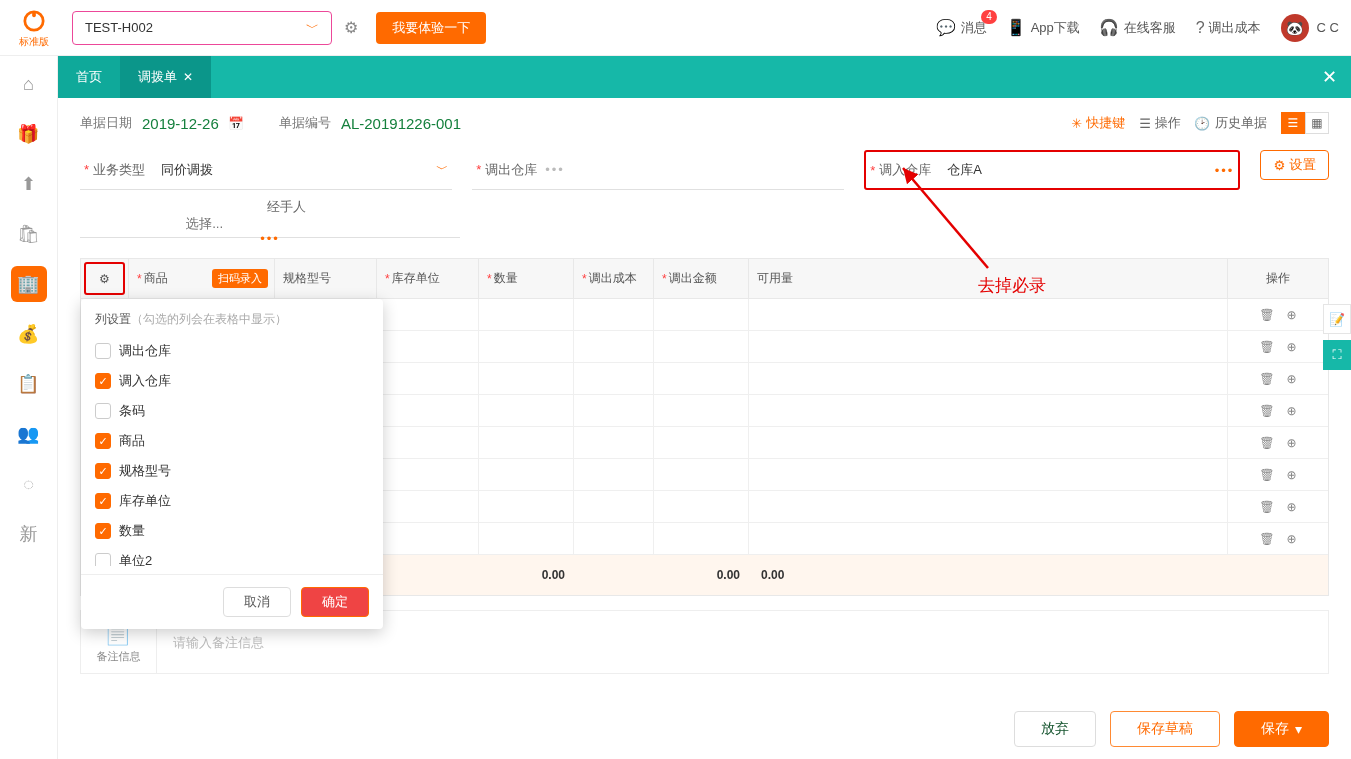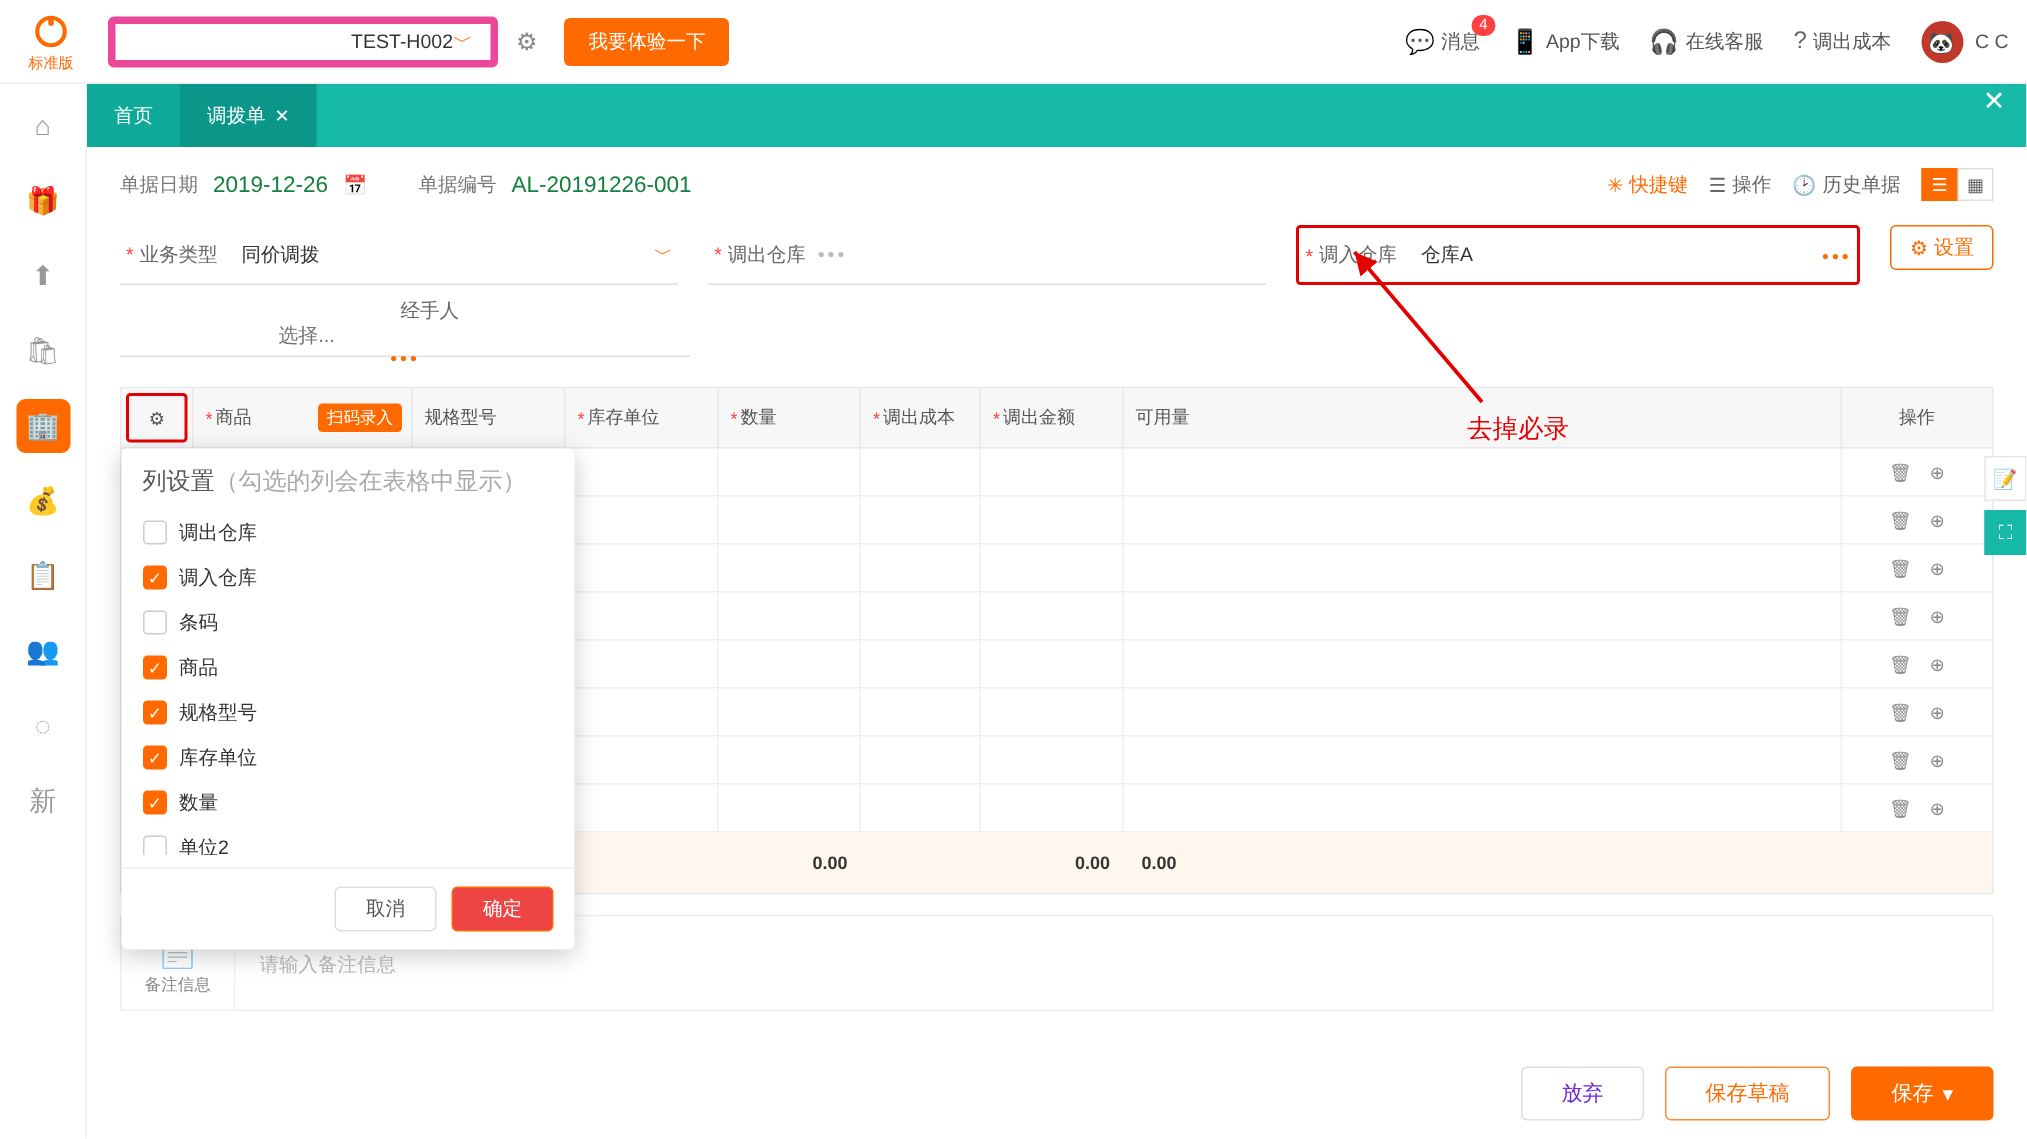--- a/index.html
+++ b/index.html
@@ -3,40 +3,40 @@
 <meta charset="utf-8">
 <style>
 * { box-sizing: border-box; margin: 0; padding: 0; font-family: "Microsoft YaHei", Arial, sans-serif; }
 body { background: #fff; font-size: 13px; color: #333; overflow: hidden; width: 1351px; height: 759px; position: relative; }
 
 
 .topbar { height: 56px; display: flex; align-items: center; border-bottom: 1px solid #eee; padding: 0 12px; }
 .logo-box { width: 44px; display:flex; flex-direction:column; align-items:center; }
 .logo-box .logo { width:28px; height:28px; border-radius:8px; background:#fff; display:flex; align-items:center; justify-content:center; color:#ff6a00; font-size:20px; font-weight:bold; }
 .logo-box .logo-txt { font-size:10px; color:#ff6a00; }
-.selectbox { margin-left:16px; width:260px; height:34px; border:5px solid #ec4899; border-radius:4px; display:flex; align-items:center; padding:0 12px; justify-content:flex-end; color:#333; }
+.selectbox { margin-left:16px; width:260px; height:34px; border:1px solid #ec4899; border-radius:4px; display:flex; align-items:center; padding:0 12px; justify-content:space-between; color:#333; }
 .selectbox .caret { color:#ff6a00; }
 .gear-btn { margin-left:12px; color:#888; font-size:16px; cursor:pointer; }
 .trial-btn { margin-left:18px; background:#ff6a00; color:#fff; border:none; border-radius:4px; height:32px; padding:0 16px; cursor:pointer; font-size:13px; }
 
 .topbar-right { margin-left:auto; display:flex; align-items:center; gap:20px; }
 .tr-item { display:flex; align-items:center; gap:4px; color:#555; cursor:pointer; position:relative; }
 .tr-item .ico { font-size:16px; color:#666; }
 .badge { position:absolute; top:-8px; right:-10px; background:#ff4040; color:#fff; border-radius:8px; font-size:10px; padding:1px 5px; line-height:12px; }
 .avatar { width:28px; height:28px; border-radius:50%; background:#c0392b; display:flex; align-items:center; justify-content:center; color:#fff; font-size:14px; }
 .username { margin-left:4px; color:#555; }
 
 
 .sidebar { position:absolute; top:56px; left:0; bottom:0; width:58px; background:#fff; border-right:1px solid #eee; display:flex; flex-direction:column; align-items:center; padding-top:10px; gap:14px; }
 .sidebar .sitem { width:36px; height:36px; border-radius:6px; display:flex; align-items:center; justify-content:center; color:#999; font-size:18px; cursor:pointer; }
 .sidebar .sitem.active { background:#ff6a00; color:#fff; }
 
 
 .main { position:absolute; top:56px; left:58px; right:0; bottom:0; display:flex; flex-direction:column; }
-.tabsbar { height:42px; background:#16b8a8; display:flex; color:#fff; }
+.tabsbar { height:42px; background:#16b8a8; display:flex; align-items:center; color:#fff; }
 .tabsbar .tab { padding:0 18px; height:100%; display:flex; align-items:center; gap:6px; cursor:pointer; }
 .tabsbar .tab.home { background:#0fa99a; }
 .tabsbar .tab.active { background:#0b968a; }
 .tabsbar .close-x { font-size:12px; }
 .tabsbar .far-close { margin-left:auto; padding:0 14px; font-size:18px; cursor:pointer; }
 
 
 .content { flex:1; overflow:auto; background:#fff; padding:0 0 0 0; position:relative; }
 .pad { padding:14px 22px 10px 22px; }
 .docinfo { display:flex; align-items:center; gap:10px; color:#666; }
@@ -101,21 +101,21 @@
 .grid-foot .cell.spec { width:102px; }
 .grid-foot .cell.unit { width:102px; }
 .grid-foot .cell.qty { width:95px; justify-content:flex-end; }
 .grid-foot .cell.cost { width:80px; justify-content:flex-end; }
 .grid-foot .cell.amt { width:95px; justify-content:flex-end; }
 .grid-foot .cell.avail { flex:1; }
 .grid-foot .cell.op { width:100px; }
 
 
 .colpop { position:absolute; top:40px; left:0; width:302px; background:#fff; box-shadow:0 4px 16px rgba(0,0,0,.2); border-radius:4px; z-index:50; padding:12px 0 12px 0; }
-.colpop .cptitle { padding:0 14px 8px 14px; color:#555; font-size:16px; }
+.colpop .cptitle { padding:0 14px 8px 14px; color:#555; font-size:12px; }
 .colpop .cptitle .sub { color:#aaa; }
 .colpop .cplist { max-height:230px; overflow-y:scroll; padding:0 14px; }
 .colpop .cplist::-webkit-scrollbar { width:10px; }
 .colpop .cplist::-webkit-scrollbar-thumb { background:#ccc; border-radius:5px; }
 .colpop .cpitem { display:flex; align-items:center; height:30px; gap:8px; font-size:13px; color:#333; cursor:pointer; }
 .colpop .chk { width:16px; height:16px; border:1px solid #ccc; border-radius:3px; display:flex; align-items:center; justify-content:center; font-size:11px; color:#fff; }
 .colpop .chk.on { background:#ff6a00; border-color:#ff6a00; }
 .colpop .cpfoot { display:flex; justify-content:flex-end; gap:10px; padding:12px 14px 0 14px; border-top:1px solid #eee; margin-top:8px; }
 .colpop .cpbtn { height:30px; padding:0 20px; border-radius:4px; cursor:pointer; font-size:13px; }
 .colpop .cpbtn.cancel { background:#fff; border:1px solid #ddd; color:#555; }
@@ -124,21 +124,21 @@
 
 .remark { margin:14px 22px 0 22px; border:1px solid #eee; display:flex; height:64px; }
 .remark .ricon { width:76px; display:flex; flex-direction:column; align-items:center; justify-content:center; color:#16b8a8; gap:2px; border-right:1px solid #eee; }
 .remark .ricon .rt { font-size:11px; color:#888; }
 .remark input { flex:1; border:none; padding:0 16px; font-size:13px; color:#4d7c0f; }
 .remark input::placeholder { color:#bbb; }
 
 
 .footer { position:absolute; bottom:0; right:22px; height:60px; display:flex; align-items:center; gap:14px; }
 .fbtn { height:36px; padding:0 26px; border-radius:4px; cursor:pointer; font-size:14px; }
-.fbtn.discard { background:#fff; border:1px solid #ddd; color:#6d28d9; }
+.fbtn.discard { background:#fff; border:1px solid #ddd; color:#14532d; }
 .fbtn.draft { background:#fff; border:1px solid #ff8a33; color:#ff6a00; }
 .fbtn.save { background:#ff6a00; border:1px solid #ff6a00; color:#fff; display:flex; align-items:center; gap:6px; }
 
 
 .rightfloat { position:absolute; right:0; top:206px; width:28px; display:flex; flex-direction:column; gap:6px; }
 .rf { width:28px; height:30px; background:#fff; border:1px solid #e5e5e5; display:flex; align-items:center; justify-content:center; color:#888; cursor:pointer; }
 .rf.teal { background:#16b8a8; color:#fff; border-color:#16b8a8; }
 
 
 .anno-text { position:absolute; color:#e40000; font-size:17px; }

